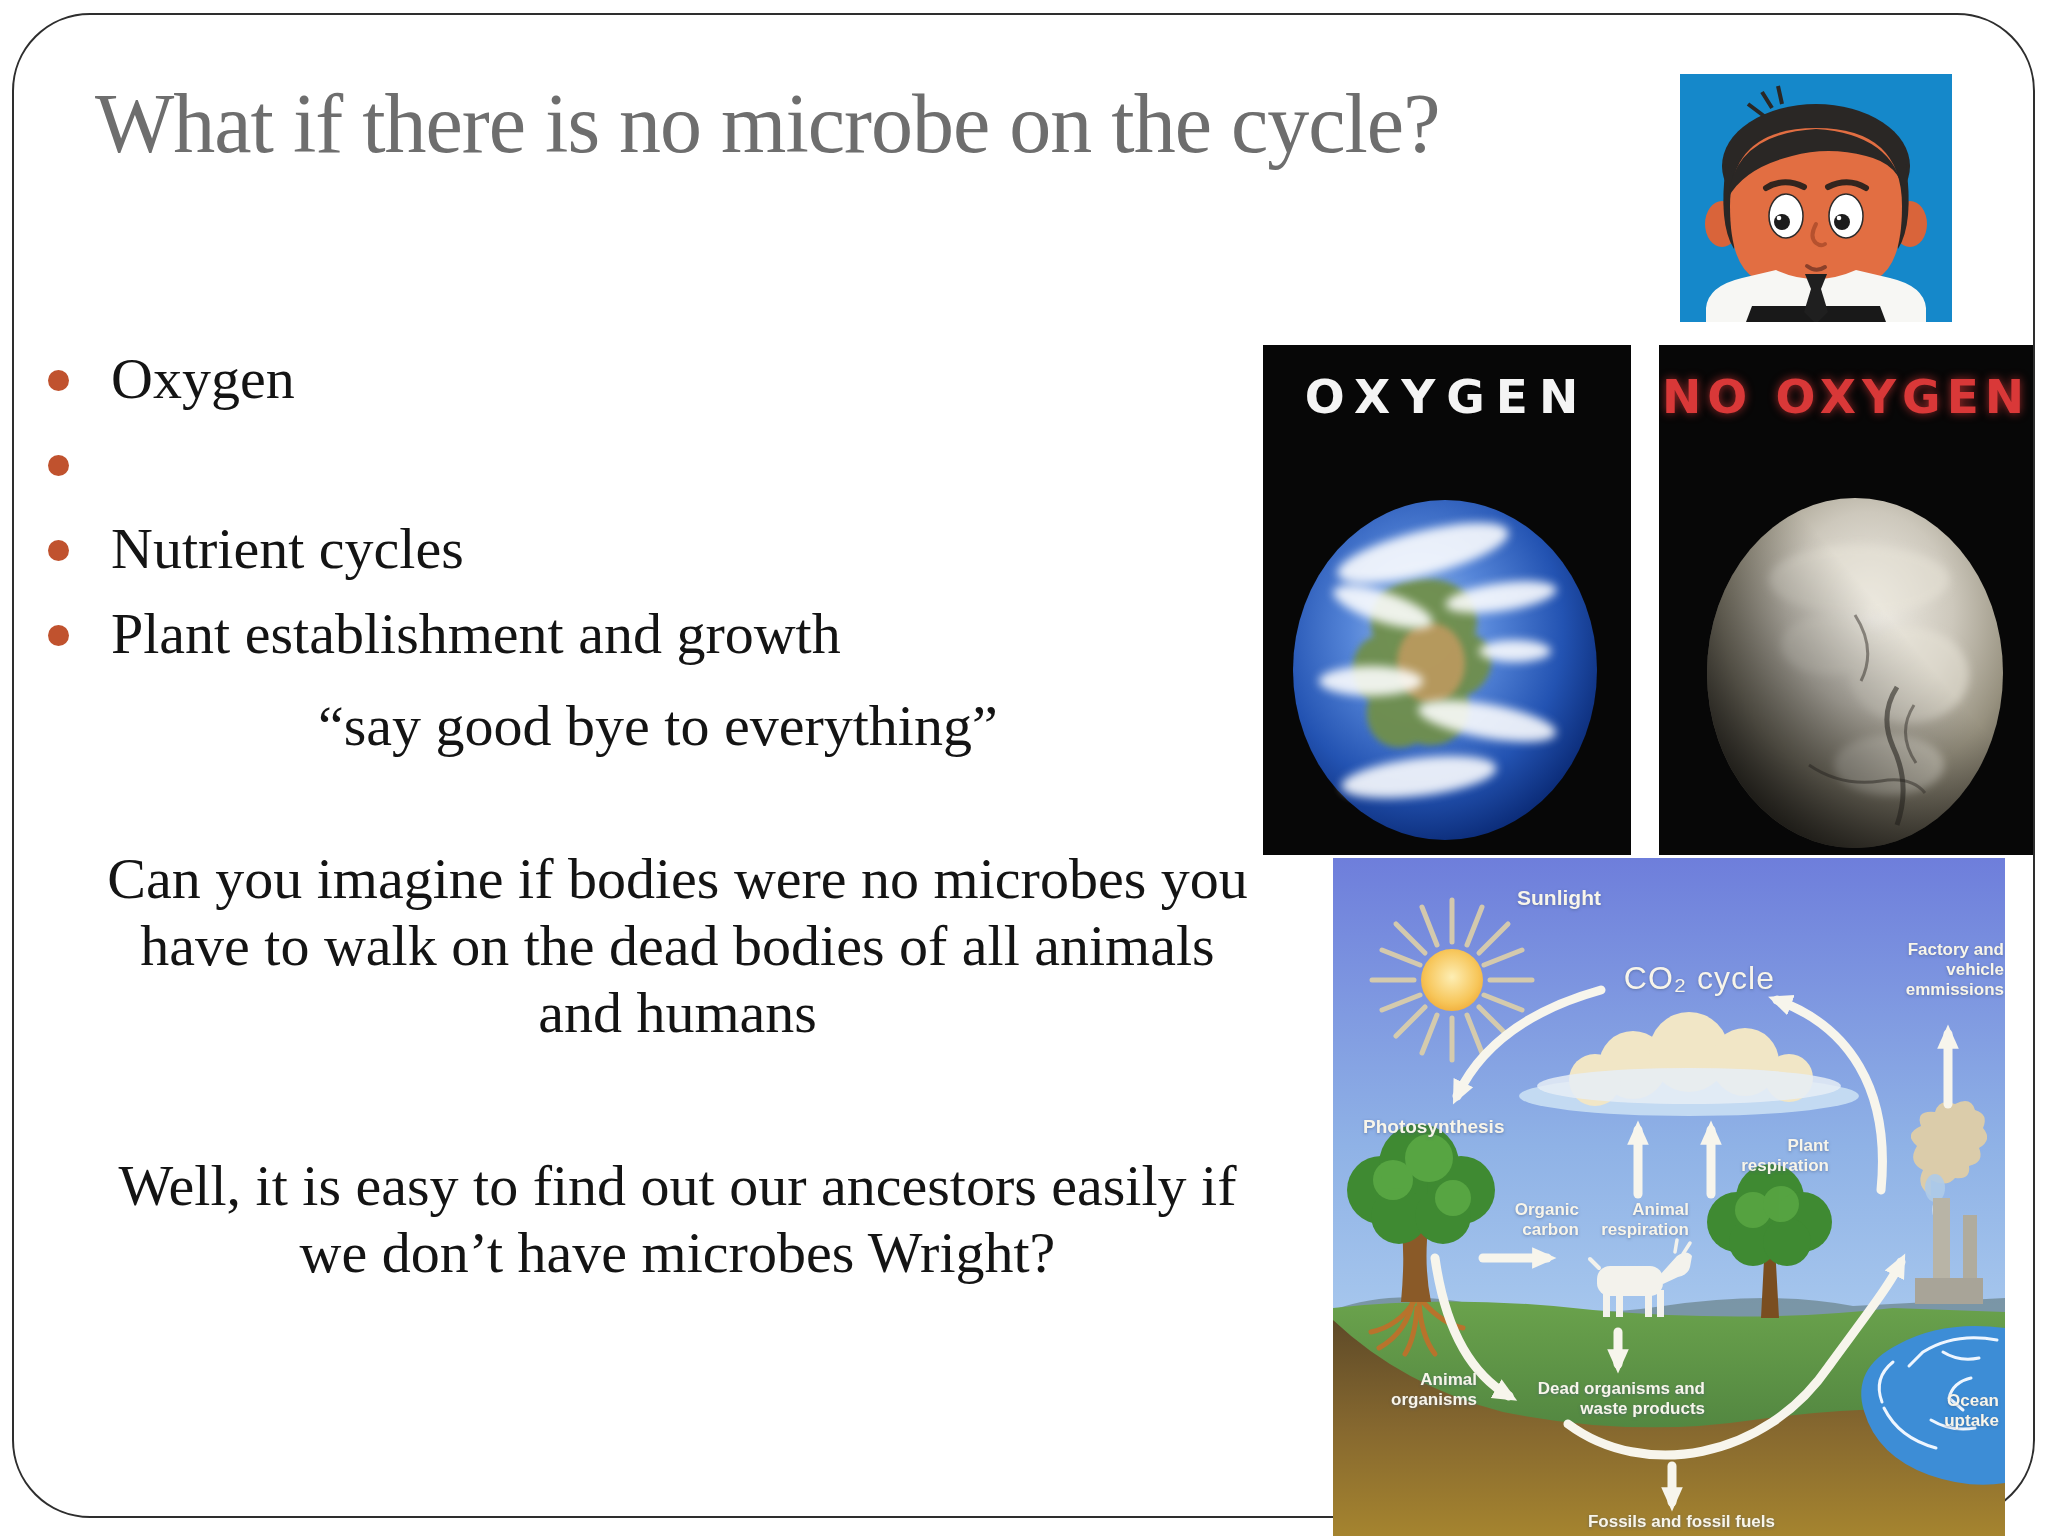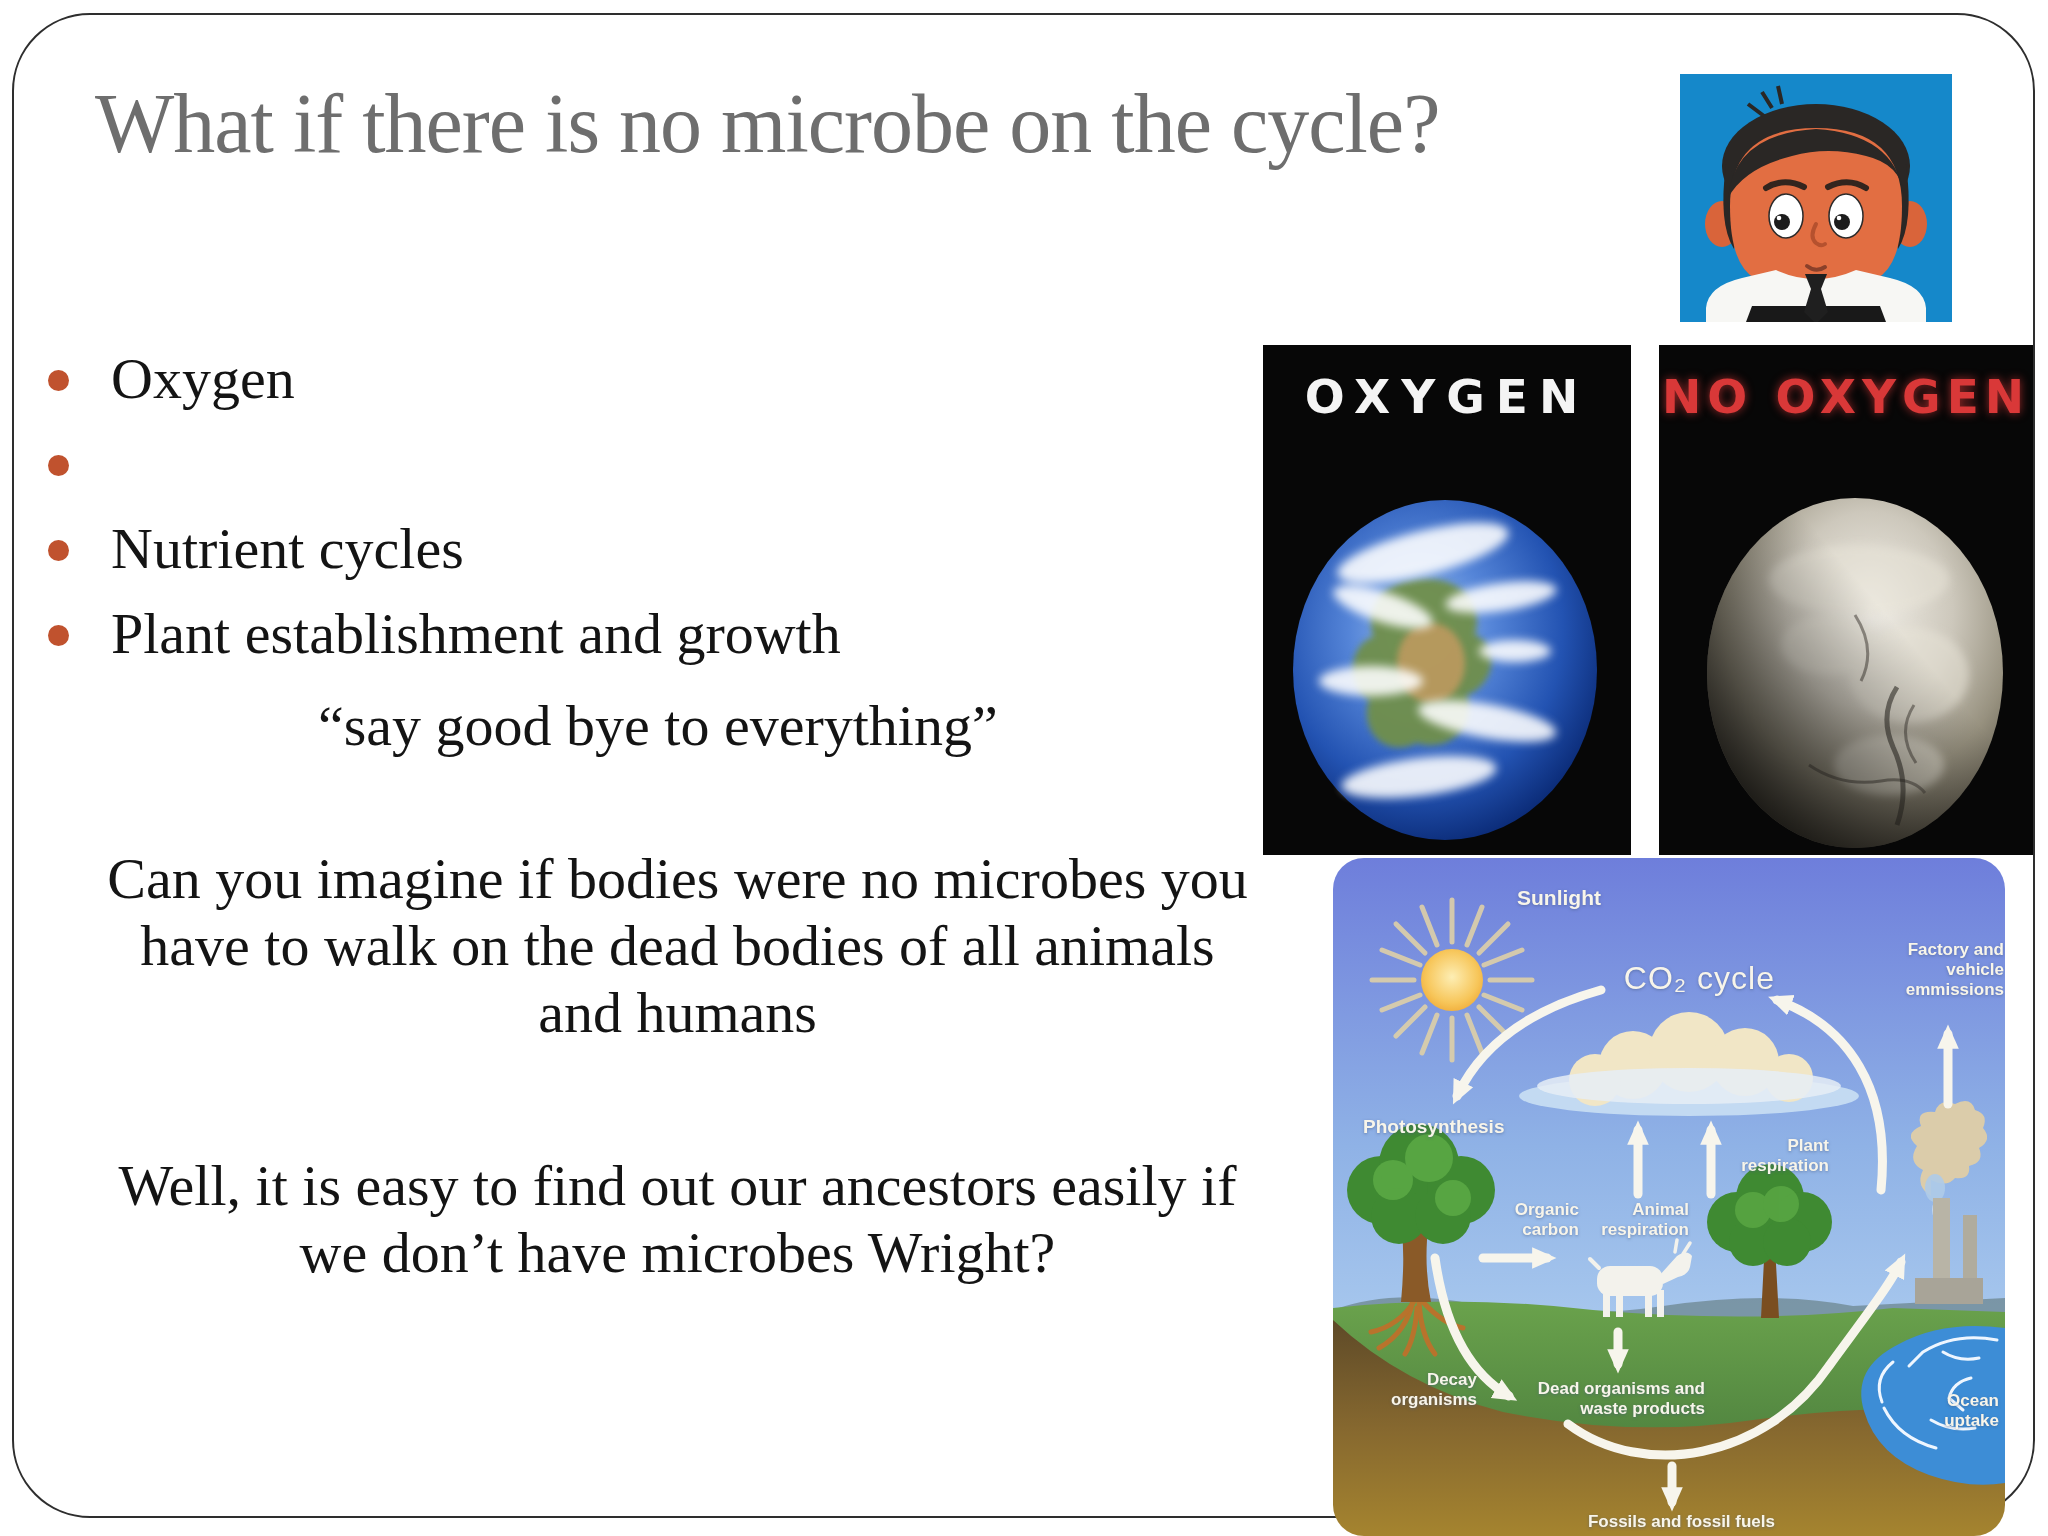--- a/index.html
+++ b/index.html
@@ -57,21 +57,21 @@
     position:absolute;top:24px;left:0;right:0;text-align:center;
     font-family:"DejaVu Sans", sans-serif;font-weight:700;font-size:47px;
     letter-spacing:11px;white-space:nowrap;
   }
   .oxy-label.ok{color:var(--oxygen-label,#f4f4f4);}
   .oxy-label.no{color:var(--no-oxygen-label,#d93838);letter-spacing:6px;text-shadow:0 0 10px rgba(217,56,56,.7);}
   .oxy-panel svg{position:absolute;left:0;top:0;width:100%;height:100%;}
   
   .diagram{
     position:absolute;left:1333px;top:858px;width:672px;height:678px;
-    overflow:hidden;z-index:3;border-radius:31px;
+    overflow:hidden;z-index:3;
   }
   .diagram svg.art{position:absolute;left:0;top:0;width:672px;height:678px;}
   .dlabel{
     position:absolute;color:#f8f5ea;font-family:"Liberation Sans", sans-serif;
     font-weight:700;font-size:17px;line-height:1.18;text-align:right;
     text-shadow:0 1px 3px rgba(70,90,130,.55);
   }
   .dlabel.nowrap{white-space:nowrap;text-align:left;}
   .dlabel.big{font-size:32px;font-weight:400;letter-spacing:1px;}
 </style>
@@ -372,17 +372,17 @@
     </g>
   </svg>
 
   <div class="dlabel nowrap" style="left:184px;top:28px;font-size:21px;">Sunlight</div>
   <div class="dlabel big" style="left:242px;top:102px;width:200px;">CO₂ cycle</div>
   <div class="dlabel" style="left:553px;top:82px;width:118px;">Factory and vehicle emmissions</div>
   <div class="dlabel nowrap" style="left:30px;top:258px;font-size:19px;">Photosynthesis</div>
   <div class="dlabel" style="left:394px;top:278px;width:102px;">Plant respiration</div>
   <div class="dlabel" style="left:162px;top:342px;width:84px;">Organic carbon</div>
   <div class="dlabel" style="left:252px;top:342px;width:104px;">Animal respiration</div>
-  <div class="dlabel" style="left:40px;top:512px;width:104px;">Decay organisms</div>
+  <div class="dlabel" style="left:40px;top:512px;width:104px;">Animal organisms</div>
   <div class="dlabel" style="left:204px;top:521px;width:168px;">Dead organisms and waste products</div>
   <div class="dlabel" style="left:582px;top:518px;width:84px;margin-top:15px;">Ocean uptake</div>
   <div class="dlabel" style="left:236px;top:654px;width:206px;">Fossils and fossil fuels</div>
 </div>
 
 </body></html>

